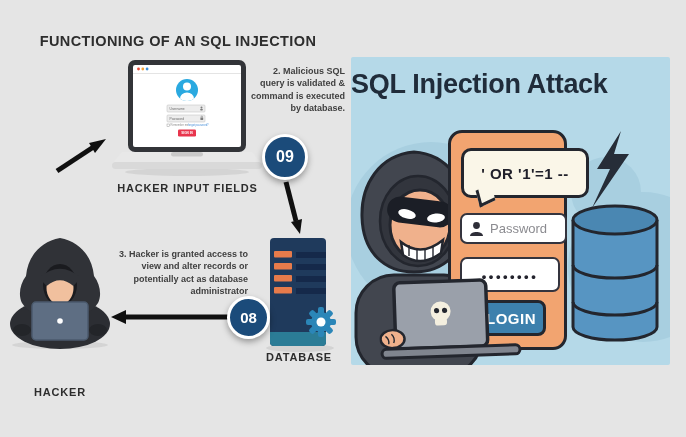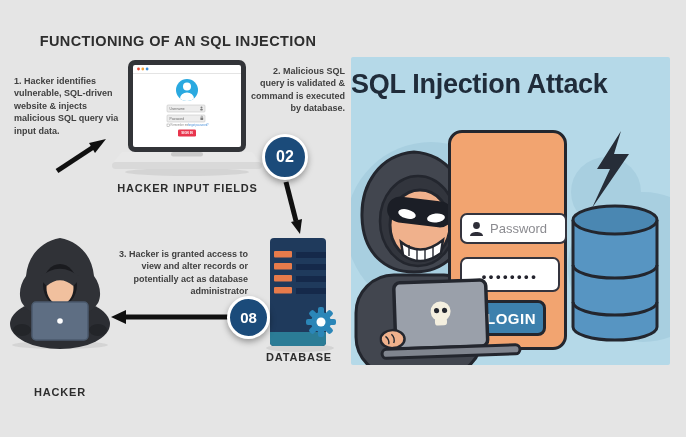--- a/index.html
+++ b/index.html
@@ -57,21 +57,20 @@
             transform:rotate(-2deg);}
 </style>
 </head>
 <body>
 
 <div class="root">
 
   <section class="left">
     <h1 class="l-title">FUNCTIONING OF AN SQL INJECTION</h1>
 
-    <p class="step step1">1. Hacker identifies vulnerable, SQL-driven website &amp; injects malicious SQL query via input data.</p>
     <p class="step step2">2. Malicious SQL query is validated &amp; command is executed by database.</p>
     <p class="step step3">3. Hacker is granted access to view and alter records or potentially act as database administrator</p>
 
     <div class="illos lap-wrap">
       <svg width="150" height="118" viewBox="0 0 150 118">
         <ellipse cx="75" cy="112" rx="62" ry="4" fill="rgba(0,0,0,0.07)"></ellipse>
         <rect x="16" y="0" width="118" height="92" rx="7" fill="#323438"></rect>
         <rect x="21" y="5" width="108" height="82" rx="2" fill="#ffffff"></rect>
         <line x1="21" y1="13.5" x2="129" y2="13.5" stroke="#e4e4e4" stroke-width="1"></line>
         <g>
@@ -176,21 +175,21 @@
       <g>
         <line x1="286" y1="182" x2="296" y2="221" stroke="#101010" stroke-width="5"></line>
         <polygon points="300,234 291,222 302,219" fill="#101010"></polygon>
       </g>
       <g>
         <line x1="229" y1="317" x2="124" y2="317" stroke="#101010" stroke-width="5"></line>
         <polygon points="111,317 126,310 126,324" fill="#101010"></polygon>
       </g>
     </svg>
 
-    <div class="badge badge02">02</div>
+    <div class="badge badge02">09</div>
     <div class="badge badge03">08</div>
   </section>
 
   <section class="right">
     <svg class="scene" viewBox="0 0 319 308">
 
       <circle cx="80" cy="170" r="85" fill="#a8cfe0"></circle>
       <circle cx="292" cy="210" r="75" fill="#a8cfe0"></circle>
       <circle cx="255" cy="135" r="35" fill="#a8cfe0"></circle>
 
@@ -216,20 +215,24 @@
         <ellipse cx="85" cy="161" rx="9" ry="4.5" transform="rotate(-6 85 161)" fill="#ffffff"></ellipse>
         <path d="M50 185 Q70 201 92 183 L90 196 Q70 211 52 198 Z" fill="#ffffff" stroke="#23262e" stroke-width="2.5"></path>
         <path d="M58 188 L58 199 M66 191 L66 203 M74 192 L74 203 M82 190 L82 200" stroke="#23262e" stroke-width="1.4" fill="none"></path>
       </g>
     </svg>
 
     <h2 class="r-title">SQL Injection Attack</h2>
 
     <div class="card"></div>
 
+    <div class="bubble">
+      <span>' OR '1'=1 --</span>
+      <span class="tail"></span>
+    </div>
 
     <div class="field f-pass">
       <svg width="15" height="16" viewBox="0 0 15 16">
         <circle cx="7.5" cy="4.5" r="3.4" fill="#2e2e38"></circle>
         <path d="M1 15 C1 9.5 14 9.5 14 15 Z" fill="#2e2e38"></path>
       </svg>
       <span class="ph">Password</span>
     </div>
 
     <div class="field f-dots">

